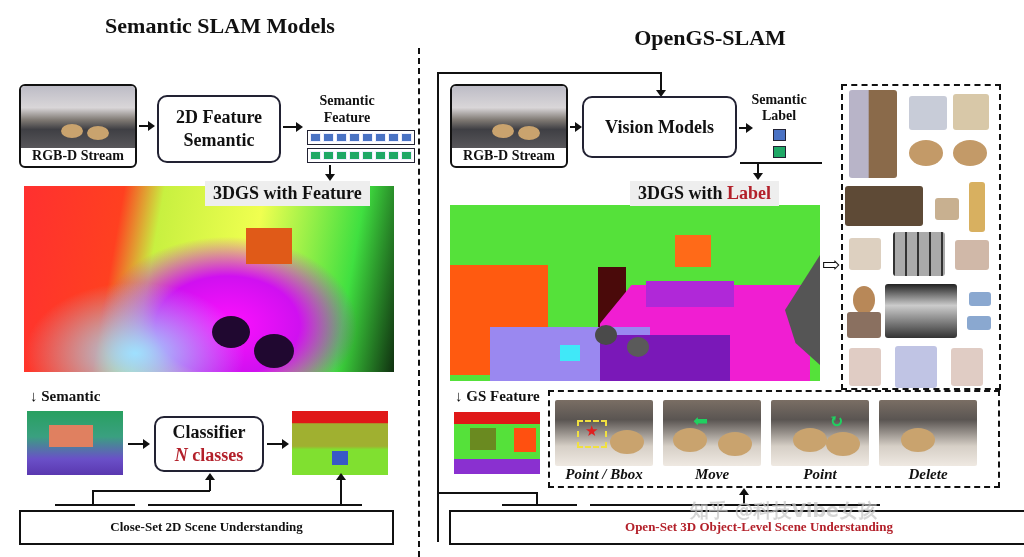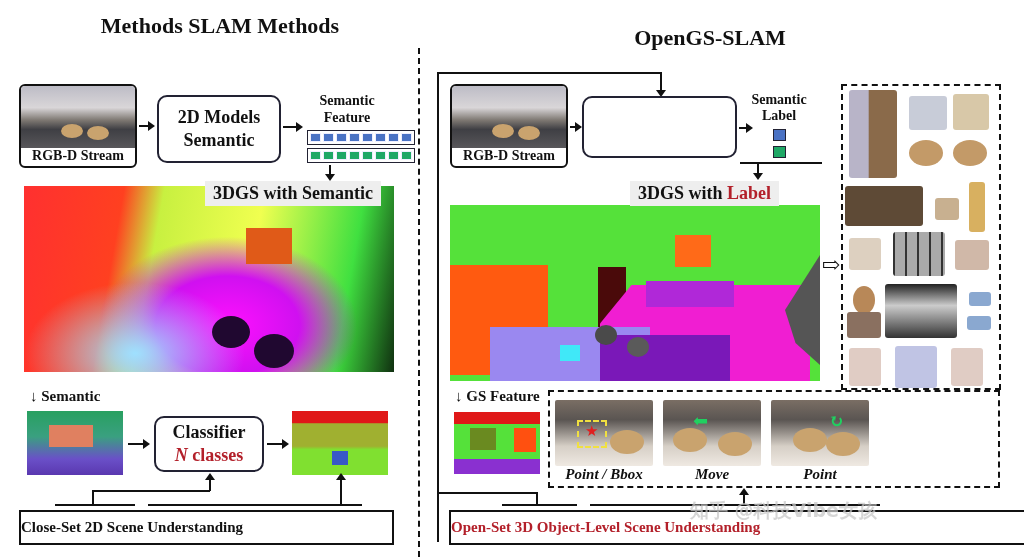--- a/index.html
+++ b/index.html
@@ -13,47 +13,47 @@
 .arrow-h{height:2px;background:#111}
 .arrow-h::after{content:"";position:absolute;right:-2px;top:-4px;border-left:7px solid #111;border-top:5px solid transparent;border-bottom:5px solid transparent}
 .vline{width:2px;background:#111}
 .hline{height:2px;background:#111}
 .adown::after{content:"";position:absolute;left:-4px;bottom:-2px;border-top:7px solid #111;border-left:5px solid transparent;border-right:5px solid transparent}
 .aup::after{content:"";position:absolute;left:-4px;top:-2px;border-bottom:7px solid #111;border-left:5px solid transparent;border-right:5px solid transparent}
 .sf-row{display:flex;gap:2px;padding:2px;border:1.5px solid #223}
 .sf-row span{width:11px;height:9px;border:1px solid #eef}
 .caption{font-weight:bold;font-size:18px;background:#eee;padding:2px 8px}
 .label-red{color:#b3202a}
-.bottom-bar{border:2px solid #111;background:#fff;font-weight:bold;font-size:15px;line-height:30px}
+.bottom-bar{border:2px solid #111;background:#fff;text-align:center;font-weight:bold;font-size:13px;line-height:30px}
 .dashed-v{border-left:2px dashed #111}
 .ops{border:2.5px dashed #111}
 .op-img{width:98px;height:66px;background:linear-gradient(180deg,#7a6e64 0%,#5a5552 30%,#d6cfc6 70%,#efe9e2 100%);position:relative;border-radius:2px}
 .op-lbl{font-style:italic;font-weight:bold;font-size:15px;text-align:center;width:98px}
 .stool{position:absolute;width:34px;height:24px;border-radius:50%;background:#c9a36e}
 .gallery{border:2.5px dashed #111}
 .item{position:absolute;border-radius:3px}
 </style>
 </head>
 <body>
 
 <div class="abs title" style="left:40px;top:12px;width:360px">
-  <div>Methods SLAM Methods</div>
+  <div>Semantic SLAM Models</div>
 </div>
 
 <div class="abs photo" style="left:19px;top:84px;width:118px;height:84px">
   <div class="img">
     <div class="stool" style="left:40px;top:38px;width:22px;height:14px"></div>
     <div class="stool" style="left:66px;top:40px;width:22px;height:14px"></div>
   </div>
   <div class="lbl">RGB-D Stream</div>
 </div>
 <div class="abs arrow-h" style="left:139px;top:125px;width:14px"></div>
 
 <div class="abs rbox" style="left:157px;top:95px;width:124px;height:68px">
-  <div>2D Models</div>
+  <div>2D Feature</div>
   <div>Semantic</div>
 </div>
 <div class="abs arrow-h" style="left:283px;top:126px;width:18px"></div>
 
 <div class="abs" style="left:305px;top:92px;width:84px;text-align:center;font-weight:bold;font-size:14px;line-height:17px">
   <div>Semantic</div>
   <div>Feature</div>
 </div>
 <div class="abs" style="left:307px;top:130px">
   <div class="sf-row">
@@ -80,21 +80,21 @@
 <div class="abs vline adown" style="left:329px;top:165px;height:14px"></div>
 
 <div class="abs" style="left:24px;top:186px;width:370px;height:186px;background:
  radial-gradient(ellipse at 30% 90%,#9fe0ff 0%,transparent 30%),
  radial-gradient(ellipse at 55% 75%,#ff10ff 0%,#d010f0 25%,transparent 45%),
  linear-gradient(100deg,#ff3030 0%,#ff4020 25%,#c8f040 35%,#f0ff50 60%,#40e040 85%,#103010 100%);">
   <div class="abs" style="left:188px;top:130px;width:38px;height:32px;border-radius:50%;background:#200830"></div>
   <div class="abs" style="left:230px;top:148px;width:40px;height:34px;border-radius:50%;background:#200830"></div>
   <div class="abs" style="left:222px;top:42px;width:46px;height:36px;background:#e05a18"></div>
 </div>
-<div class="abs caption" style="left:205px;top:181px">3DGS with Semantic</div>
+<div class="abs caption" style="left:205px;top:181px">3DGS with Feature</div>
 
 <div class="abs" style="left:30px;top:388px;font-weight:bold;font-size:15px">↓ <span>Semantic</span></div>
 <div class="abs" style="left:27px;top:411px;width:96px;height:64px;background:linear-gradient(180deg,#28a060 0%,#3aa080 40%,#6a50c8 75%,#5a38b0 100%)">
   <div class="abs" style="left:22px;top:14px;width:44px;height:22px;background:#e08060"></div>
 </div>
 <div class="abs arrow-h" style="left:128px;top:443px;width:20px"></div>
 <div class="abs rbox" style="left:154px;top:416px;width:110px;height:56px">
   <div>Classifier</div>
   <div class="label-red"><i>N</i><span> classes</span></div>
 </div>
@@ -121,20 +121,21 @@
 
 <div class="abs photo" style="left:450px;top:84px;width:118px;height:84px">
   <div class="img">
     <div class="stool" style="left:40px;top:38px;width:22px;height:14px"></div>
     <div class="stool" style="left:66px;top:40px;width:22px;height:14px"></div>
   </div>
   <div class="lbl">RGB-D Stream</div>
 </div>
 <div class="abs arrow-h" style="left:570px;top:126px;width:10px"></div>
 <div class="abs rbox" style="left:582px;top:96px;width:155px;height:62px">
+  <div>Vision Models</div>
 </div>
 <div class="abs arrow-h" style="left:739px;top:127px;width:12px"></div>
 <div class="abs" style="left:744px;top:92px;width:70px;text-align:center;font-weight:bold;font-size:14px;line-height:16px">
   <div>Semantic</div>
   <div>Label</div>
 </div>
 <div class="abs" style="left:773px;top:129px;width:13px;height:12px;background:#4a72c4;border:1.5px solid #223"></div>
 <div class="abs" style="left:773px;top:146px;width:13px;height:12px;background:#1fa866;border:1.5px solid #223"></div>
 <div class="abs hline" style="left:740px;top:162px;width:82px"></div>
 <div class="abs vline adown" style="left:757px;top:162px;height:16px"></div>
@@ -203,20 +204,26 @@
     <div class="op-lbl">Move</div>
   </div>
   <div>
     <div class="op-img">
       <div class="stool" style="left:22px;top:28px"></div>
       <div class="stool" style="left:55px;top:32px"></div>
       <div class="abs" style="left:58px;top:10px;color:#20d060;font-size:18px;font-weight:bold">↻</div>
     </div>
     <div class="op-lbl">Point</div>
   </div>
+  <div>
+    <div class="op-img">
+      <div class="stool" style="left:22px;top:28px"></div>
+    </div>
+    <div class="op-lbl">Delete</div>
+  </div>
 </div>
 
 <div class="abs hline" style="left:437px;top:492px;width:100px"></div>
 <div class="abs vline" style="left:536px;top:492px;height:14px"></div>
 <div class="abs vline aup" style="left:743px;top:490px;height:16px"></div>
 <div class="abs hline" style="left:502px;top:504px;width:75px"></div>
 <div class="abs hline" style="left:590px;top:504px;width:290px"></div>
 <div class="abs bottom-bar label-red" style="left:449px;top:510px;width:620px;height:35px">Open-Set  3D Object-Level Scene Understanding</div>
 
 <div class="abs" style="left:690px;top:498px;font-family:'DejaVu Sans',sans-serif;font-size:19px;color:rgba(200,200,200,0.75);font-weight:bold">知乎 @科技Vibe女孩</div>

